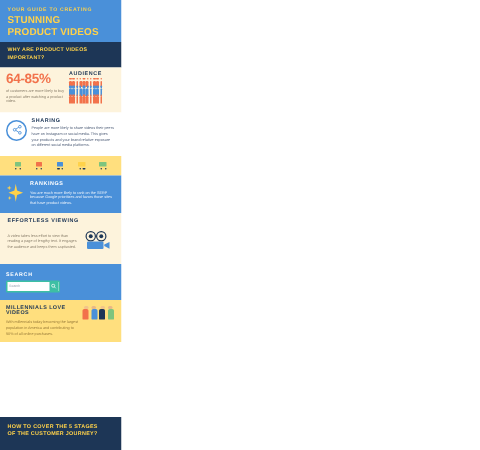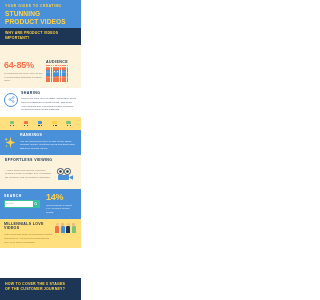--- a/index.html
+++ b/index.html
@@ -63,21 +63,21 @@
 
   
   .sec-cream { background: #fdf3dc; }
   .sec-white { background: #ffffff; }
   .sec-yellow { background: #ffdf7e; }
   .sec-blue { background: #4a90d9; }
 
   .stat-row {
     display: flex;
     align-items: center;
-    padding: 16px 4px 5px 4px;
+    padding: 3px 4px 5px 4px;
     box-sizing: border-box;
   }
   .stat-left { width: 40px; }
   .stat-right { flex: 1; padding-left: 2px; }
 
   .bignum {
     color: #f2724b;
     font-size: 9px;
     font-weight: bold;
     line-height: 1;
@@ -440,24 +440,20 @@
       <div class="search-box">
         <div class="search-input-fake">Search</div>
         <div class="search-btn">
           <svg width="3.5" height="3.5" viewBox="0 0 24 24" fill="none" stroke="#ffffff" stroke-width="3.5">
             <circle cx="10" cy="10" r="7"></circle>
               <line x1="15" y1="15" x2="22" y2="22"></line>
           </svg>
         </div>
       </div>
     </div>
-    <div class="search-right">
-      <div class="bignum white">14%</div>
-      <div class="smallcopy white">Videos appear in about 14% of online search results.</div>
-    </div>
   </div>
 
   <div class="sec-yellow mill-sec">
     <div class="mill-left">
       <div class="mill-head">Millennials Love Videos</div>
       <div class="smallcopy" style="color:#9a7d3a;">With millennials today becoming the largest population in America and contributing to 50% of all online purchases.</div>
     </div>
     <div class="mill-people">
       <div class="fig">
           <div class="head" style="background:#f2c48a;"></div>

